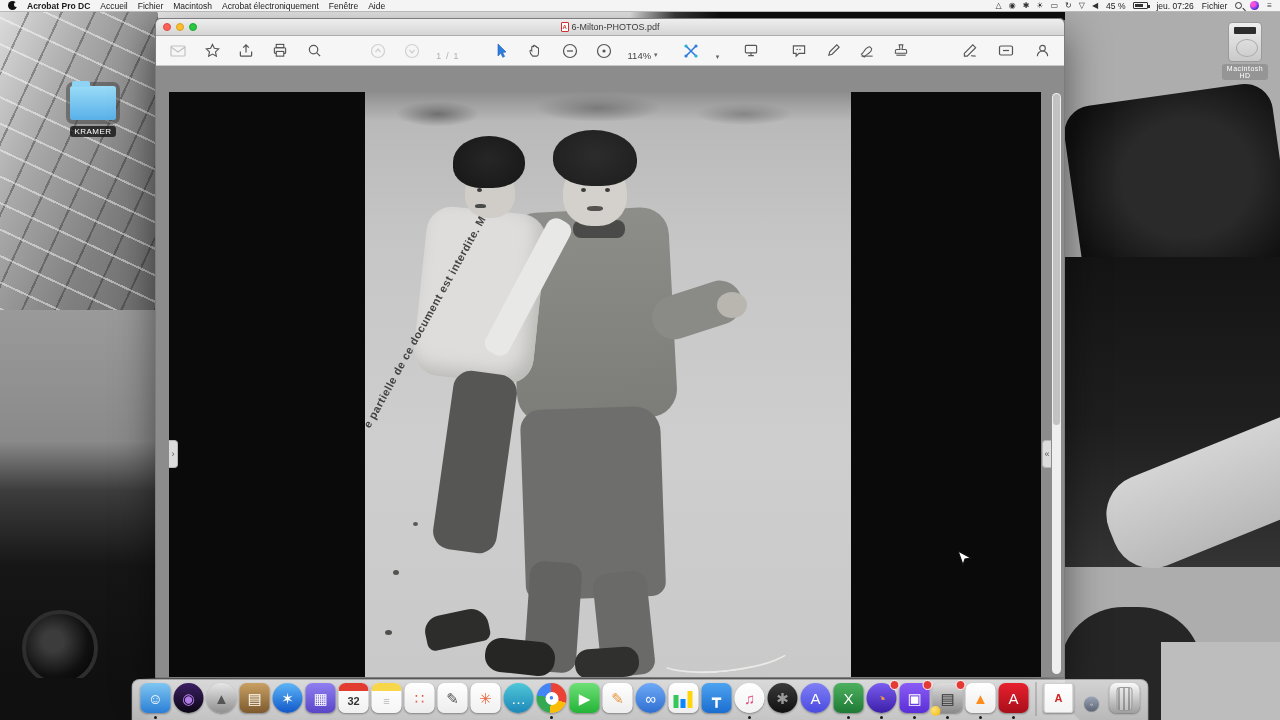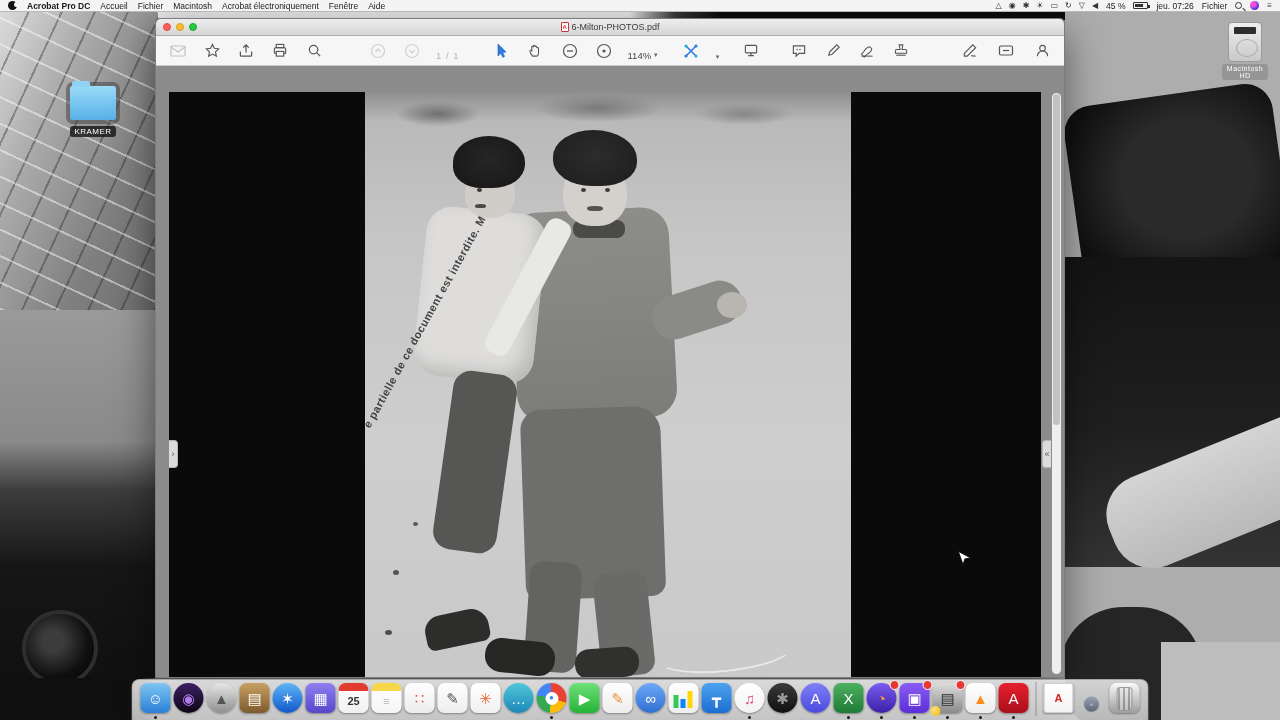--- a/index.html
+++ b/index.html
@@ -453,21 +453,21 @@
         <span class="dg" style="color: rgb(255, 255, 255);">✶</span>
       </span>
     </div>
     <div class="dock-item">
       <span class="di" style="background: linear-gradient(rgb(143, 127, 240), rgb(88, 70, 200)); border-radius: 7px;">
         <span class="dg" style="color: rgb(255, 255, 255);">▦</span>
       </span>
     </div>
     <div class="dock-item">
       <span class="di cal" style="background: linear-gradient(rgb(255, 255, 255), rgb(240, 240, 240)); border-radius: 7px;">
-        <span class="dg" style="color: rgb(51, 51, 51);">25</span>
+        <span class="dg" style="color: rgb(51, 51, 51);">32</span>
       </span>
     </div>
     <div class="dock-item">
       <span class="di notes" style="background: linear-gradient(rgb(255, 255, 255), rgb(245, 245, 245)); border-radius: 7px;">
         <span class="dg" style="color: rgb(181, 181, 181);">≡</span>
       </span>
     </div>
     <div class="dock-item">
       <span class="di" style="background: linear-gradient(rgb(255, 255, 255), rgb(236, 236, 236)); border-radius: 7px;">
         <span class="dg" style="color: rgb(226, 92, 74);">∷</span>

